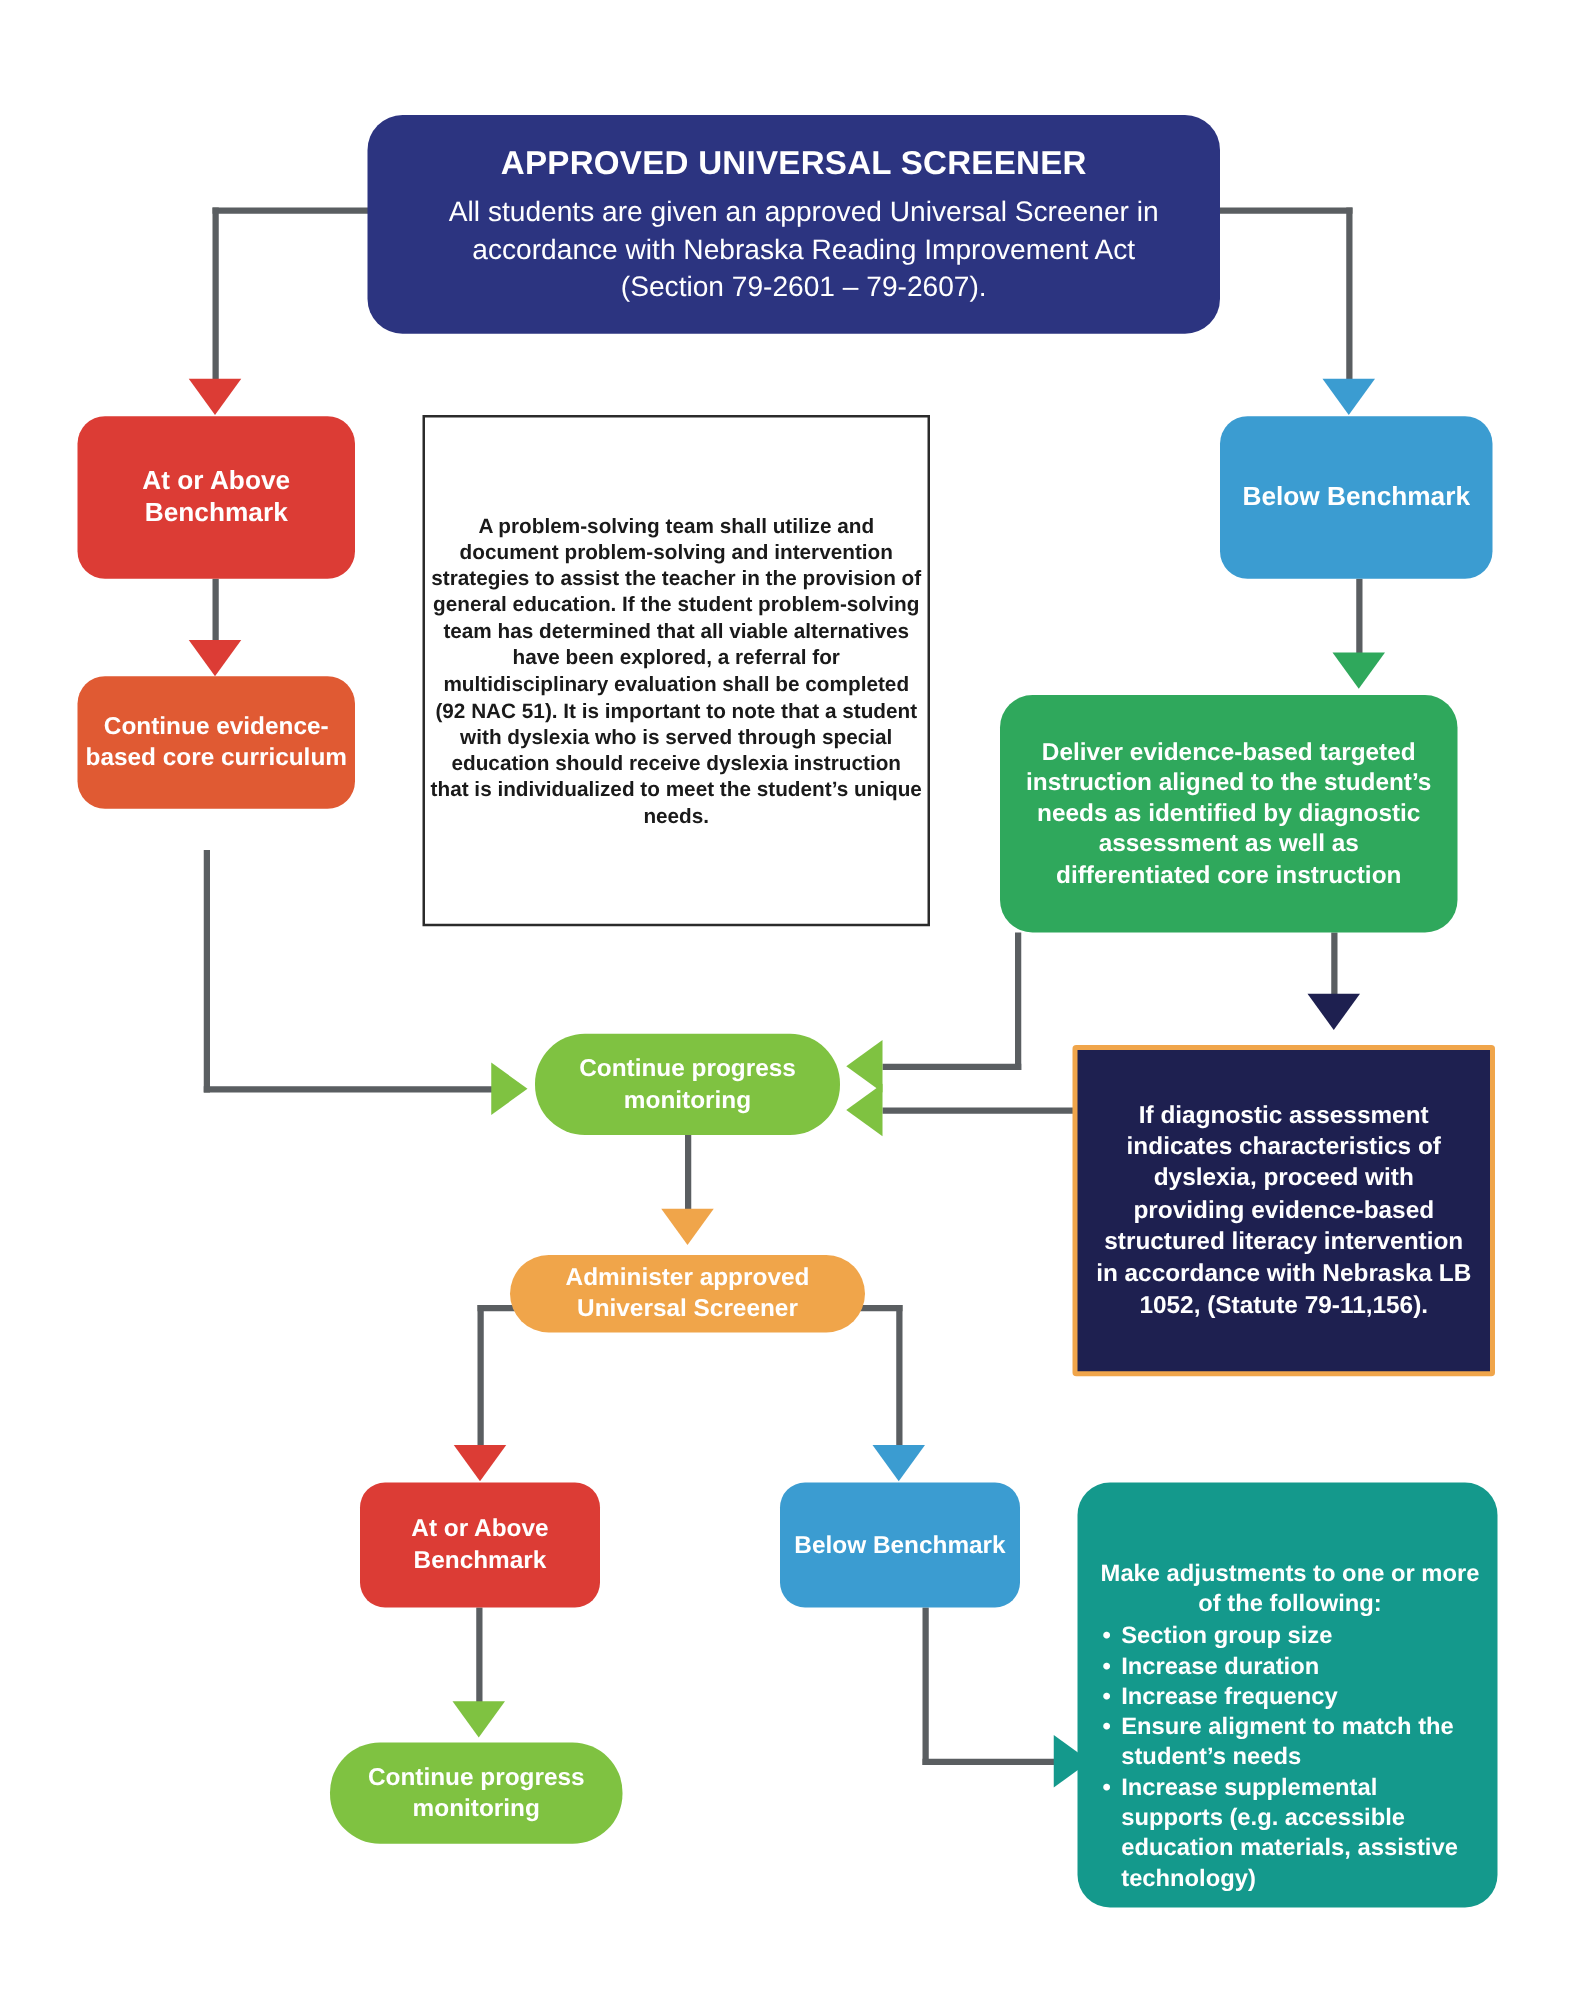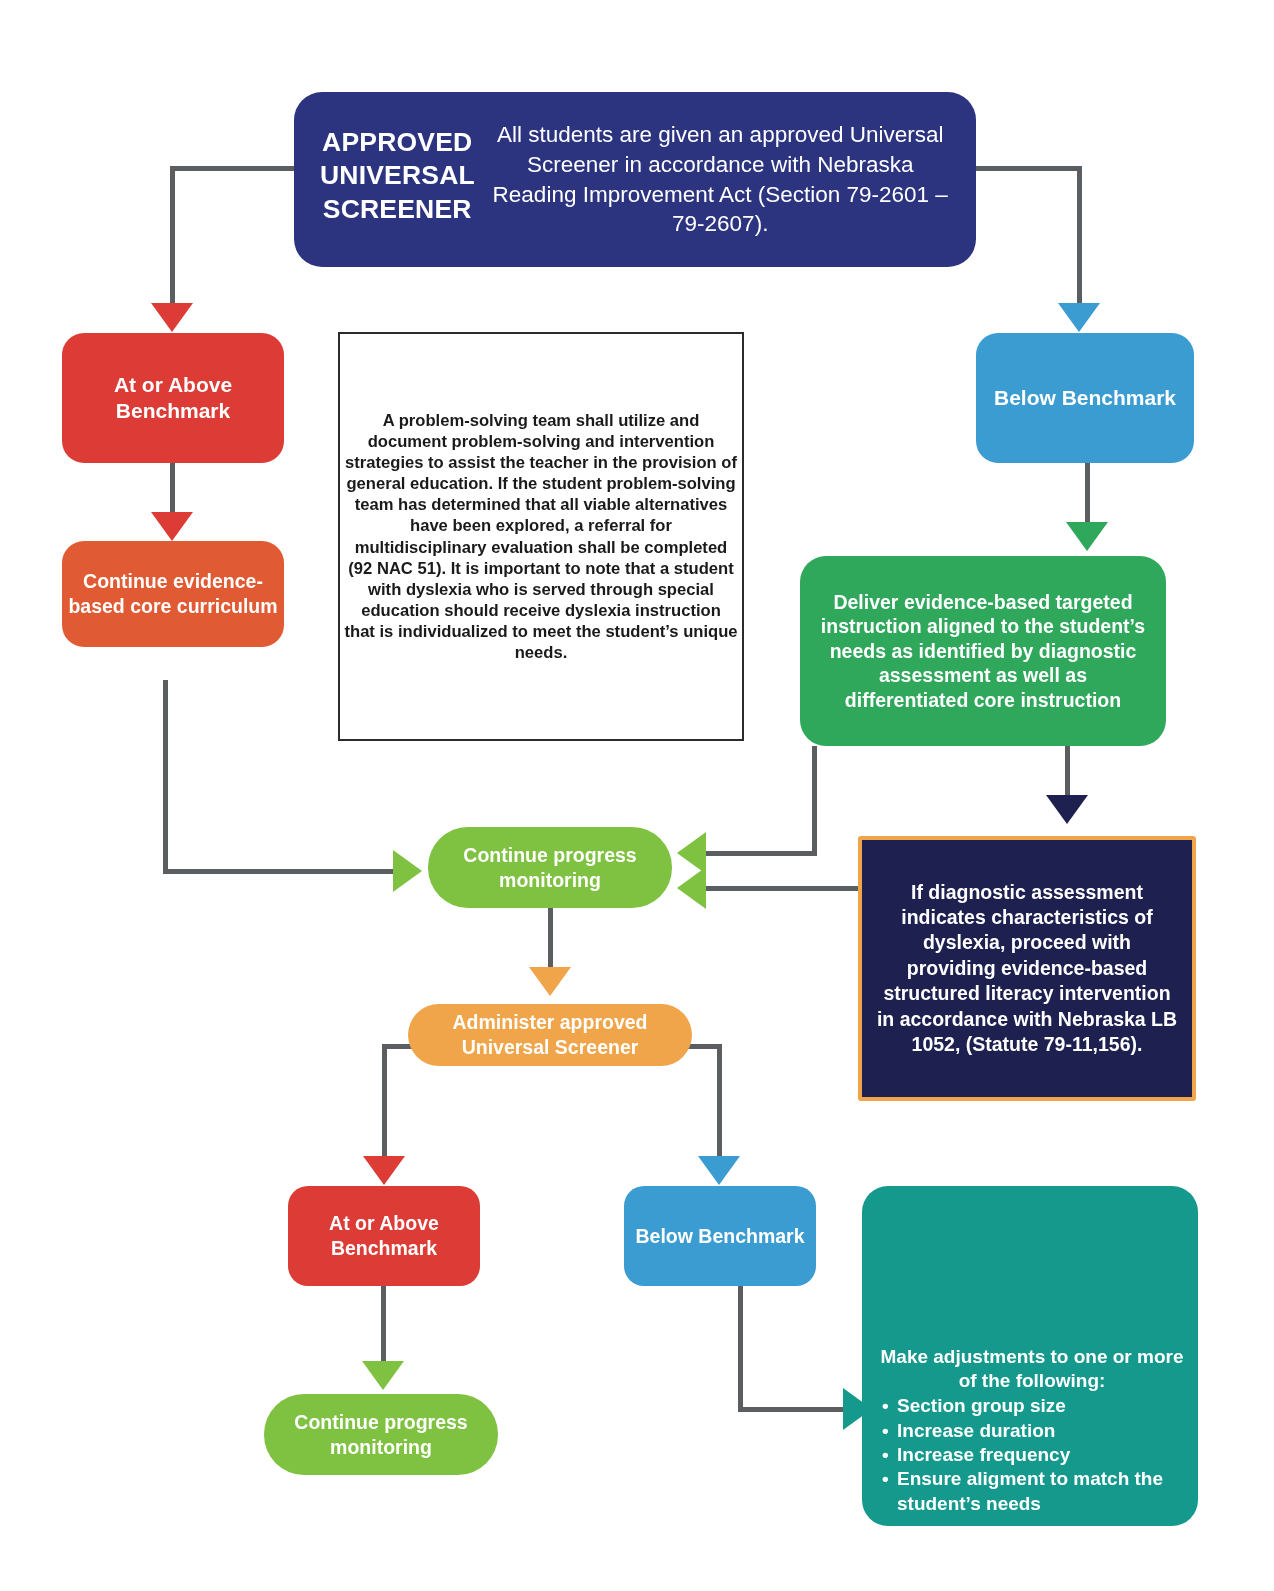--- a/index.html
+++ b/index.html
@@ -29,20 +29,21 @@
     line-height: 1.26;
     z-index: 3;
   }
   .node .txt { width: 100%; }
 
   
   #n-header {
     left: 294px; top: 92px; width: 682px; height: 175px;
     background: #2C3480;
     border-radius: 28px;
+    flex-direction: column;
     padding: 14px 26px;
   }
   #n-header .title {
     font-size: 26.5px;
     letter-spacing: .2px;
     margin-bottom: 7px;
     font-weight: bold;
   }
   #n-header .sub {
     font-size: 22.5px;
@@ -269,17 +270,18 @@
   </div>
 
   <div class="node" id="n-adjust">
     <div class="txt">
       <div class="head">Make adjustments to one or more of the following:</div>
       <ul id="adjust-list">
           <li>Section group size</li>
           <li>Increase duration</li>
           <li>Increase frequency</li>
           <li>Ensure aligment to match the student’s needs</li>
+          <li>Increase supplemental supports (e.g. accessible education materials, assistive technology)</li>
         </ul>
     </div>
   </div>
 
 </div>
 
 </body></html>

